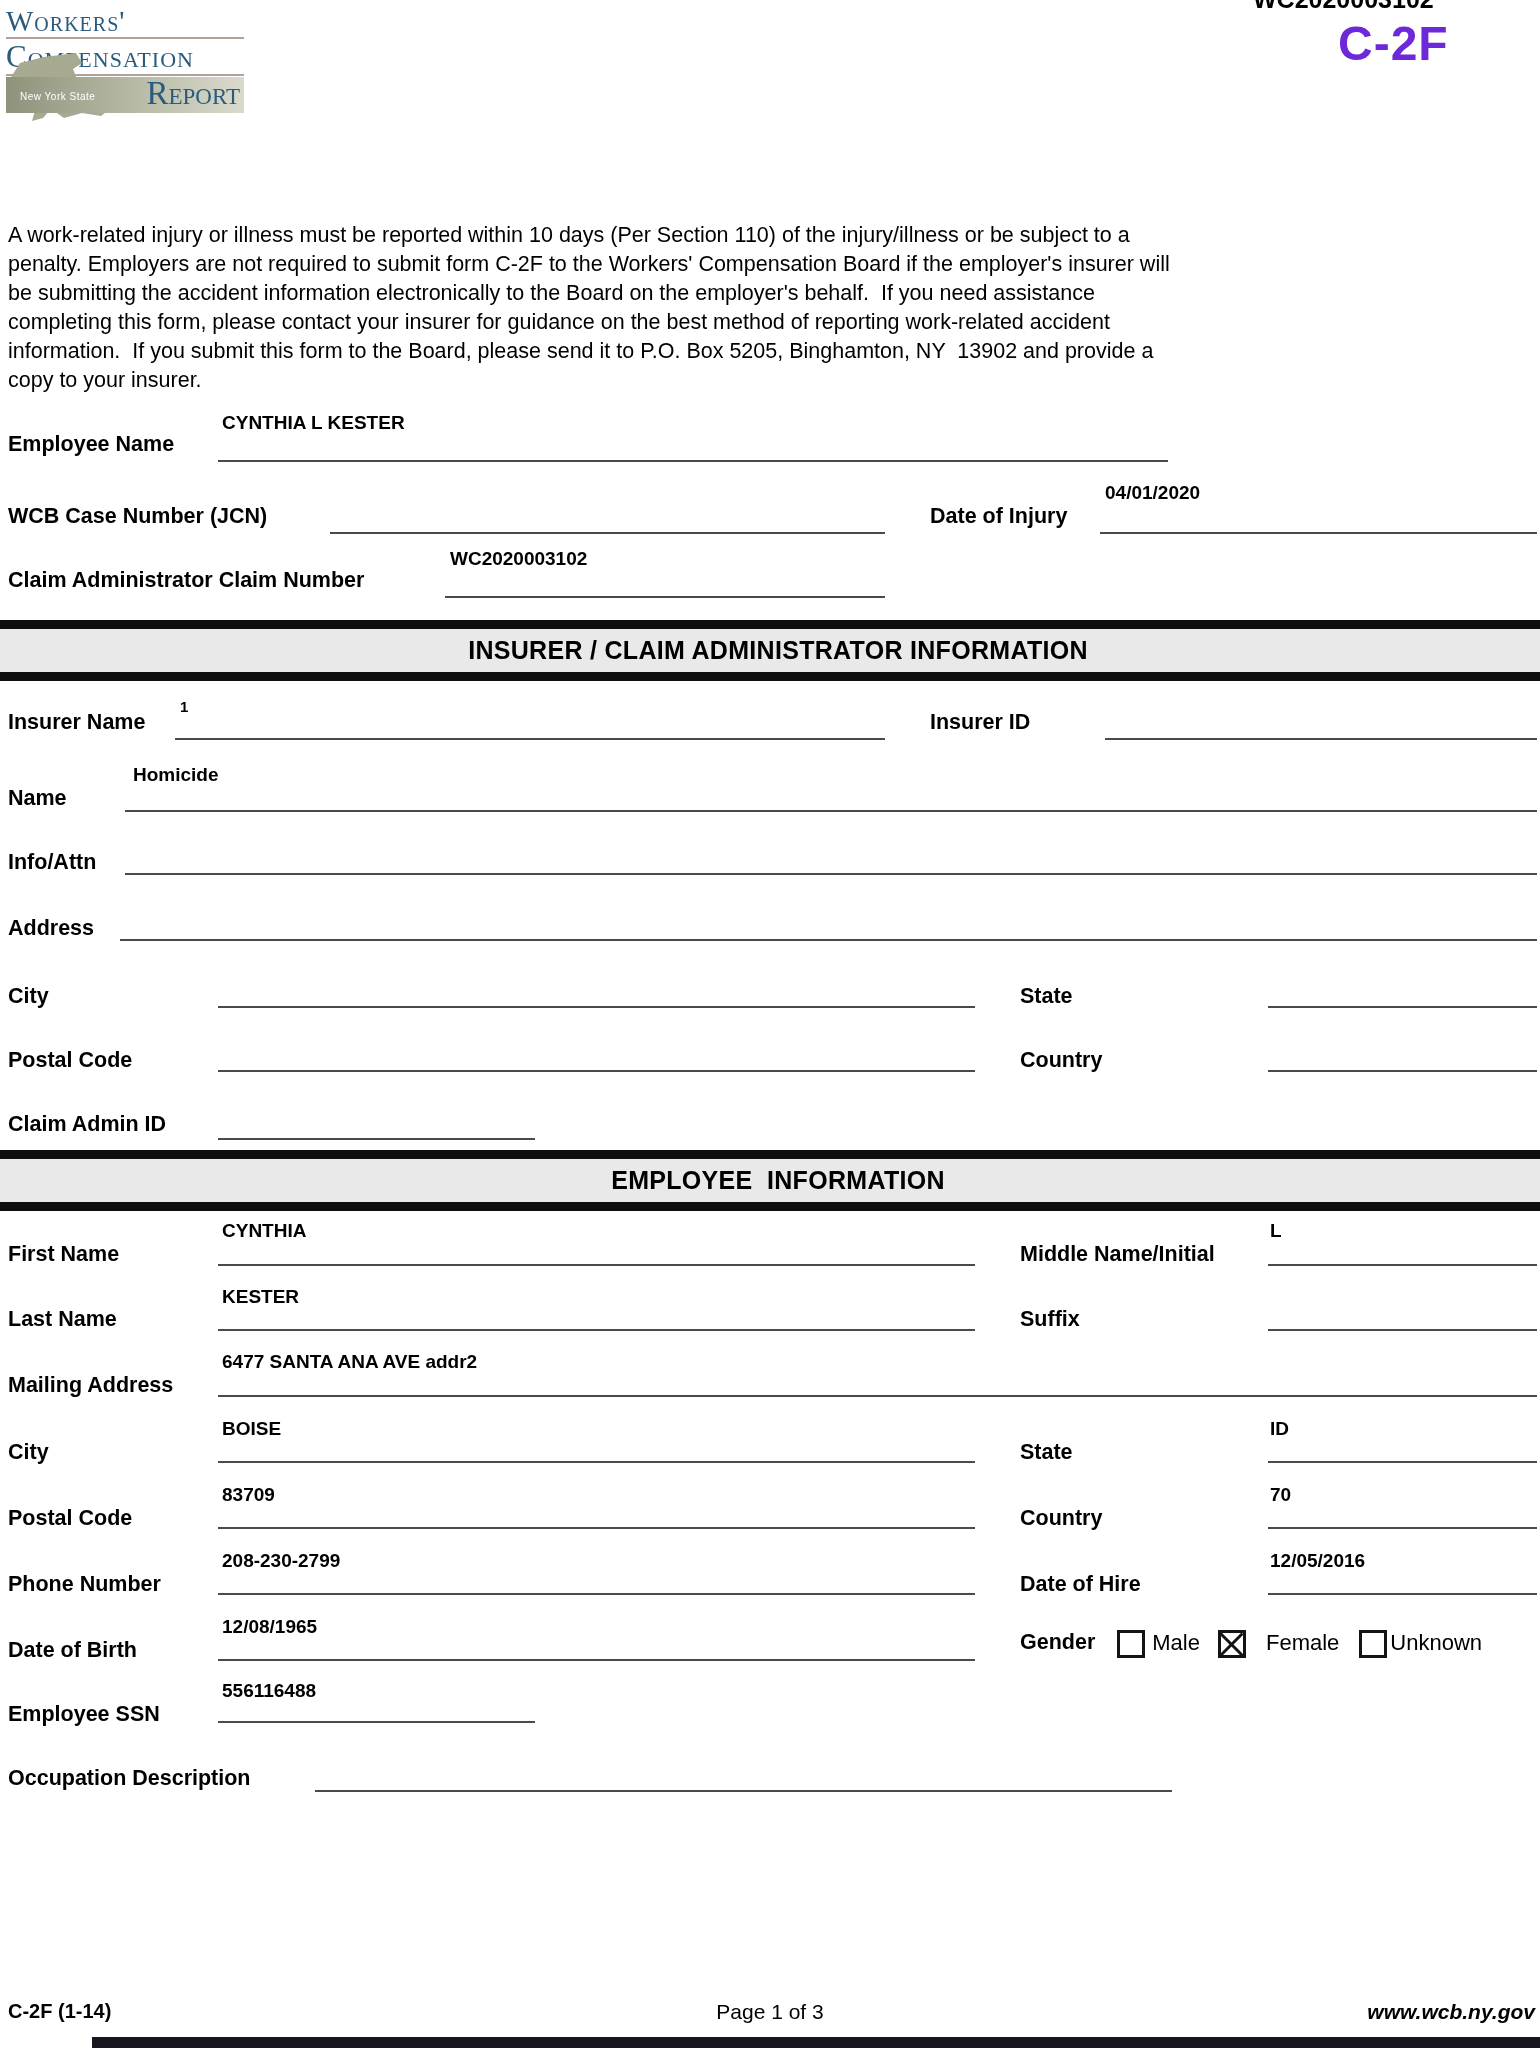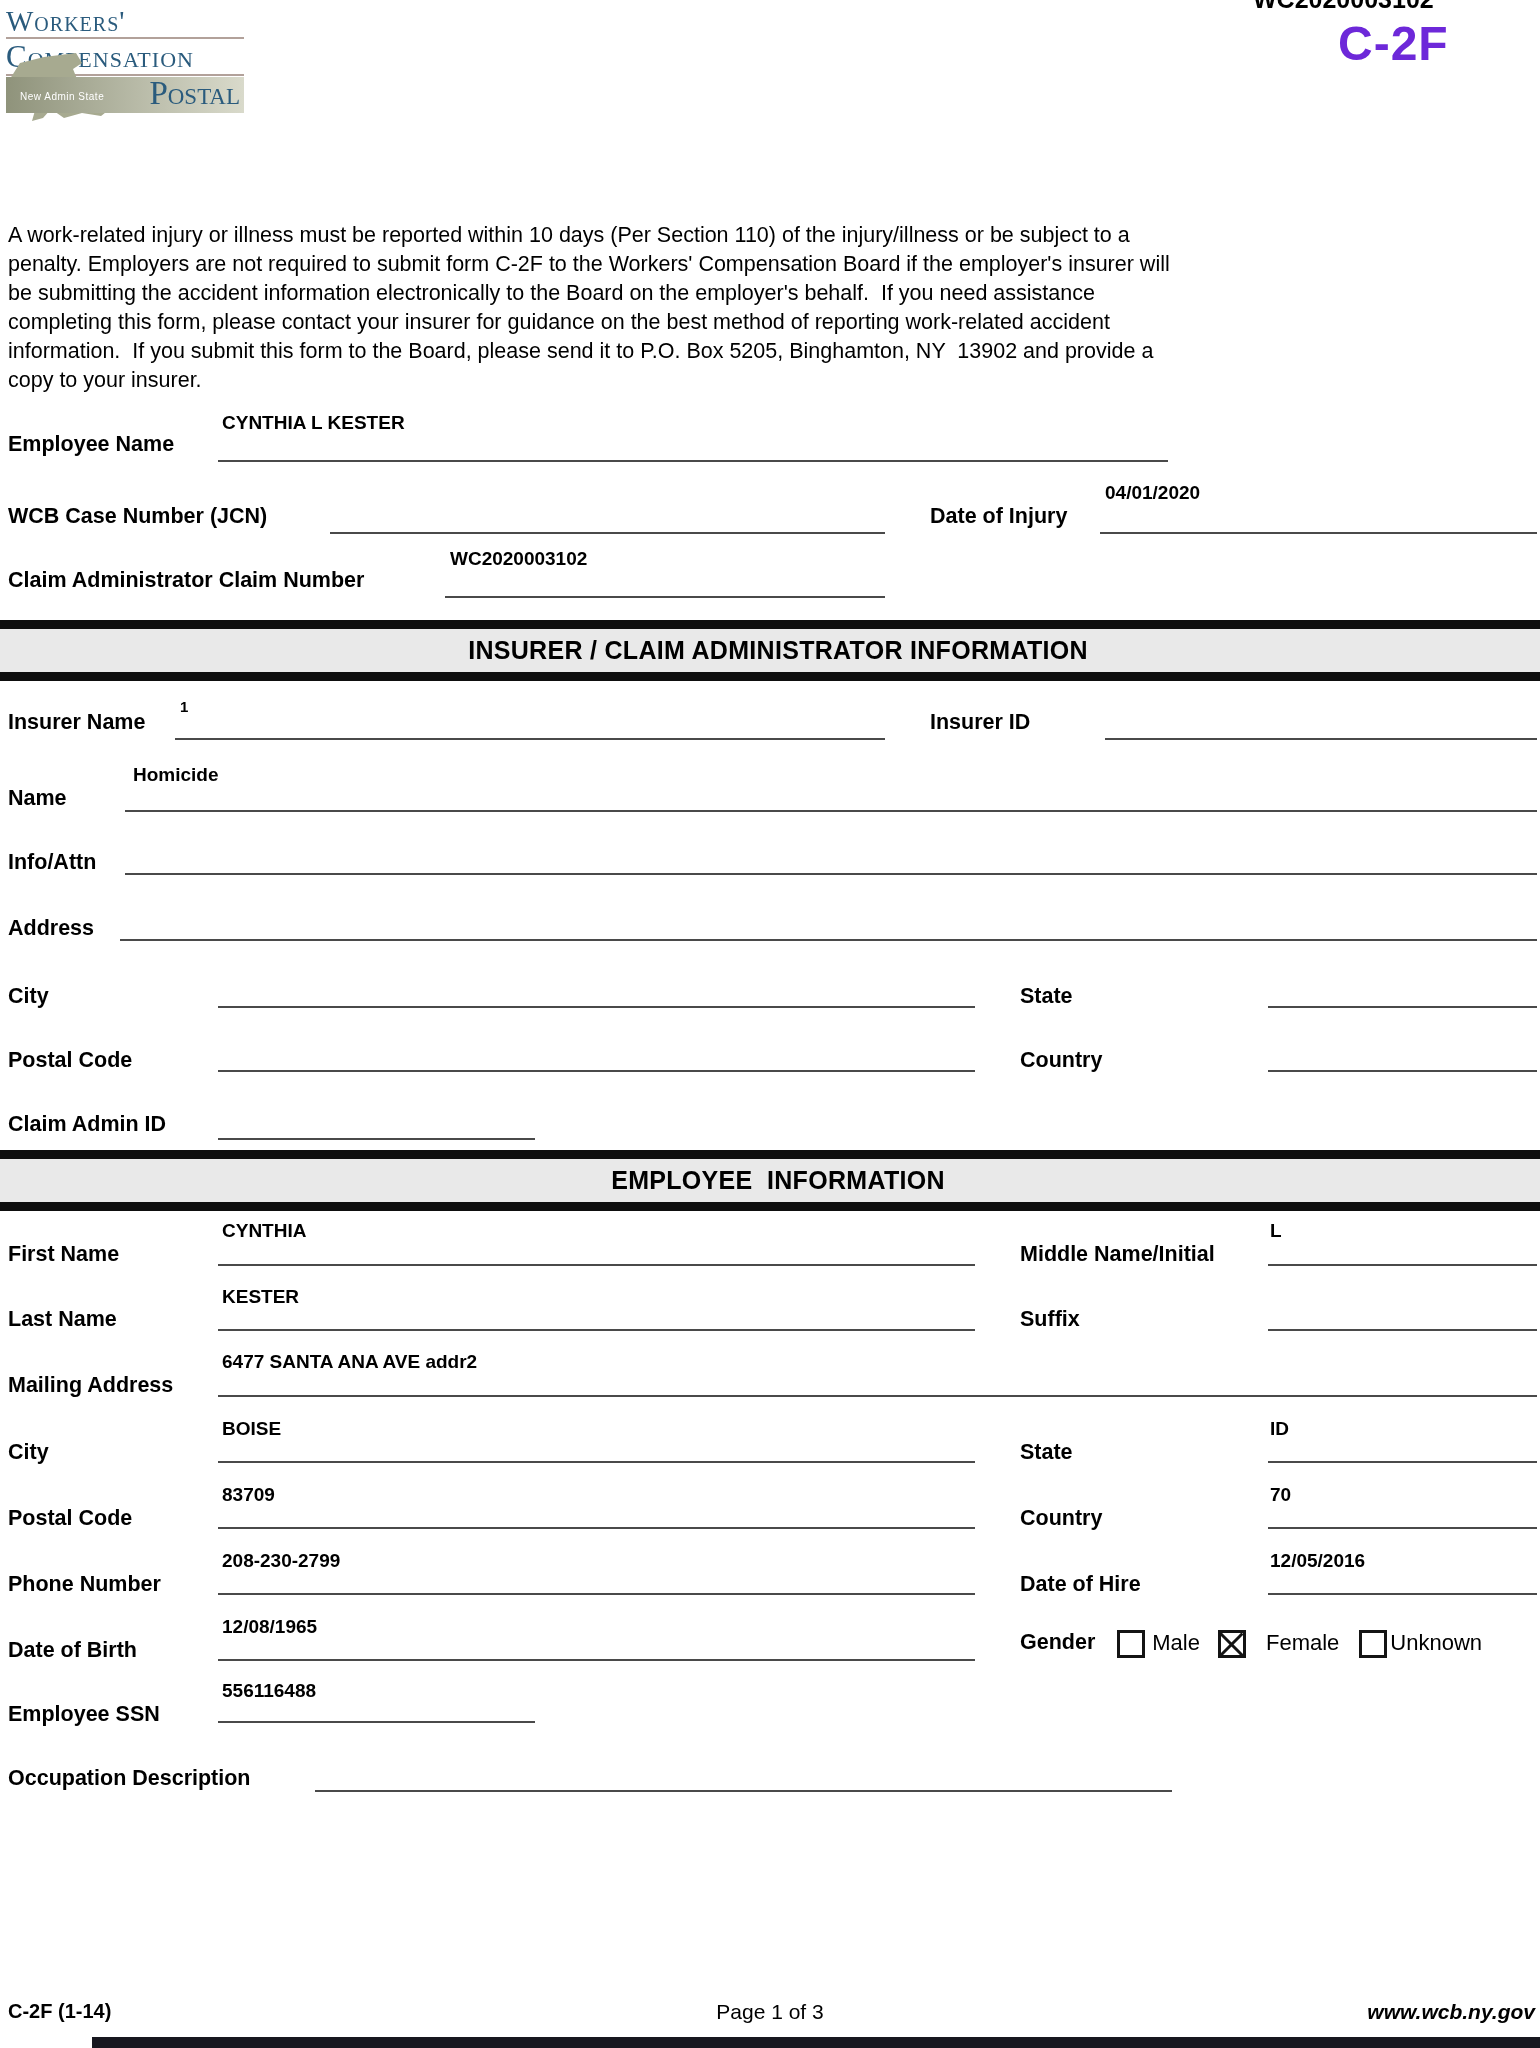--- a/index.html
+++ b/index.html
@@ -51,22 +51,22 @@
 
   <div class="logo abs">
     <svg class="ny-map" width="116" height="76" viewBox="0 0 116 76">
       <path d="M6,32 L18,13 L42,7 L74,3 L80,13 L71,19 L75,29 L64,35 L58,45 L72,55 L92,51 L108,59 L99,66 L80,63 L62,68 L49,59 L41,68 L30,71 L34,57 L21,51 L9,45 Z" fill="#a7aa90"></path>
     </svg>
     <div class="logo-l1">Workers'</div>
     <div class="logo-rule"></div>
     <div class="logo-l2">Compensation</div>
     <div class="logo-rule"></div>
     <div class="logo-band">
-      <span class="logo-tag">New Admin State</span>
-      <span class="logo-l3">Postal</span>
+      <span class="logo-tag">New York State</span>
+      <span class="logo-l3">Report</span>
     </div>
   </div>
 
 
   <div class="wc-top abs">WC2020003102</div>
   <div class="c2f abs">C-2F</div>
 
   <div class="intro abs">A work-related injury or illness must be reported within 10 days (Per Section 110) of the injury/illness or be subject to a penalty. Employers are not required to submit form C-2F to the Workers' Compensation Board if the employer's insurer will be submitting the accident information electronically to the Board on the employer's behalf.  If you need assistance completing this form, please contact your insurer for guidance on the best method of reporting work-related accident information.  If you submit this form to the Board, please send it to P.O. Box 5205, Binghamton, NY  13902 and provide a copy to your insurer.</div>
 
   <div class="lbl abs" style="left:8px;top:432px">Employee Name</div>

